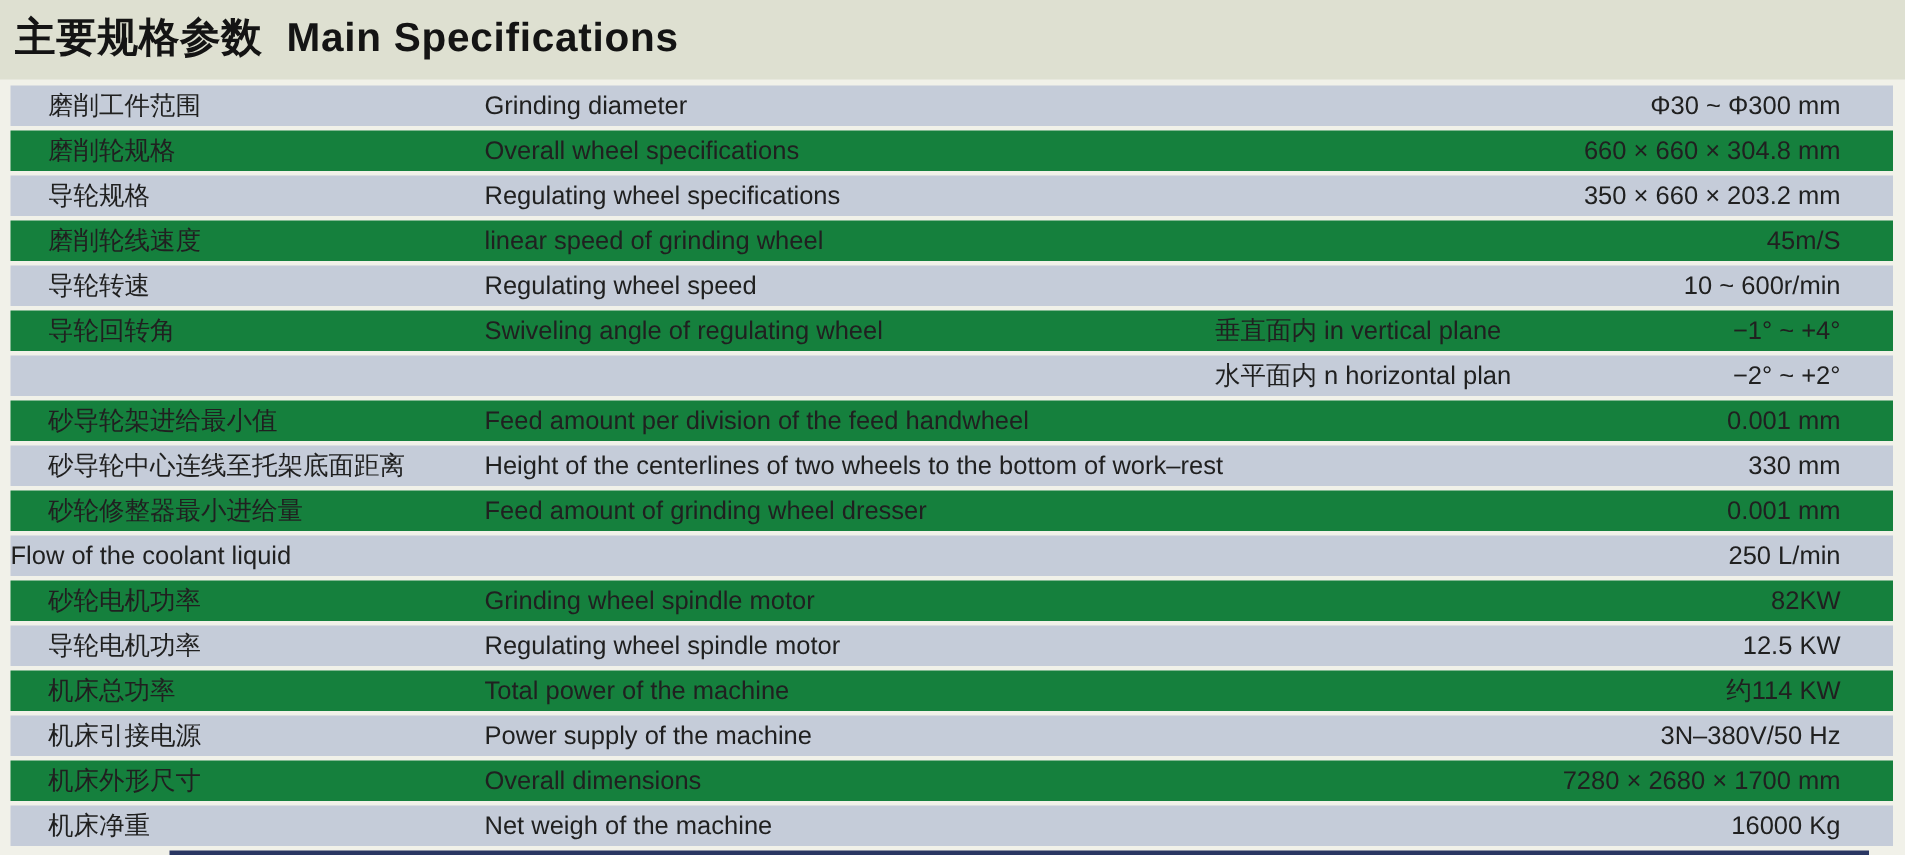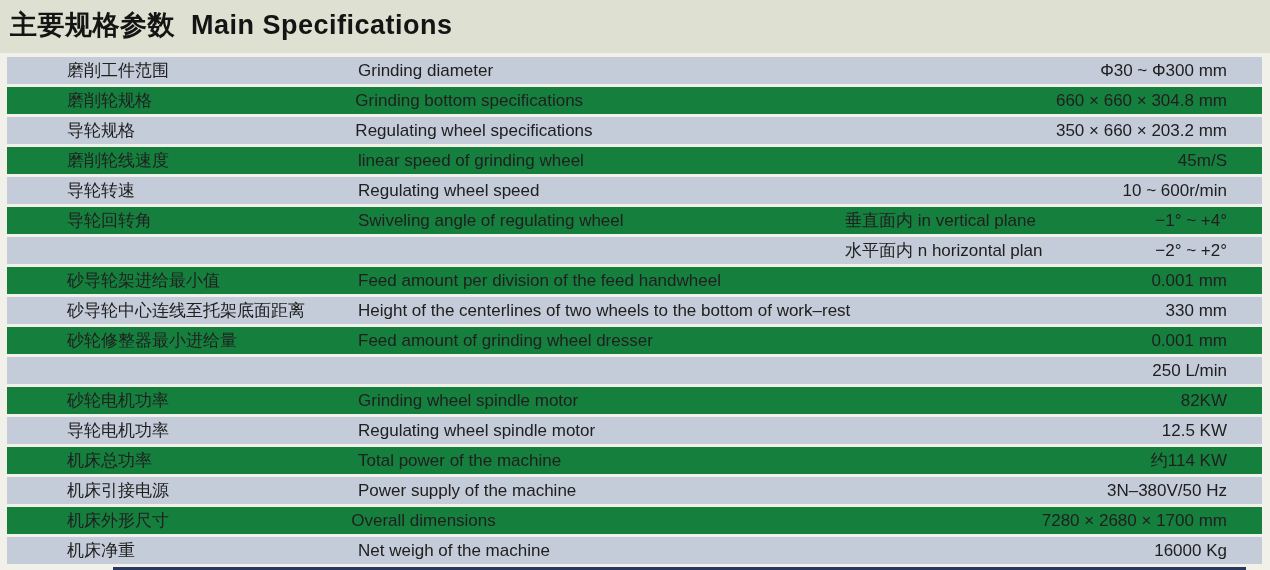--- a/index.html
+++ b/index.html
@@ -44,21 +44,21 @@
     align-items: center;
     height: 27px;
     margin-bottom: 3px;
     font-size: 17px;
     color: #202020;
   }
   .row-blue { background: #c5ccd9; }
   .row-pink { background: #15803d; }
 
   .cell-cn {
-    margin-left: 60px;
+    margin-left: 25px;
     width: 291px;
     white-space: nowrap;
     overflow: visible;
   }
   .cell-en {
     width: 487px;
     white-space: nowrap;
     overflow: visible;
   }
   .cell-sub {
@@ -96,21 +96,21 @@
   <div class="spec-table">
   <div class="row row-blue">
     <div class="cell-cn">磨削工件范围</div>
     <div class="cell-en">Grinding diameter</div>
     <div class="cell-sub"></div>
     <div class="cell-value">Φ30 ~ Φ300 mm</div>
   </div>
 
   <div class="row row-pink">
     <div class="cell-cn">磨削轮规格</div>
-    <div class="cell-en">Grinding bottom specifications</div>
+    <div class="cell-en">Overall wheel specifications</div>
     <div class="cell-sub"></div>
     <div class="cell-value">660 × 660 × 304.8 mm</div>
   </div>
 
   <div class="row row-blue">
     <div class="cell-cn">导轮规格</div>
     <div class="cell-en">Regulating wheel specifications</div>
     <div class="cell-sub"></div>
     <div class="cell-value">350 × 660 × 203.2 mm</div>
   </div>
@@ -158,20 +158,21 @@
   </div>
 
   <div class="row row-pink">
     <div class="cell-cn">砂轮修整器最小进给量</div>
     <div class="cell-en">Feed amount of grinding wheel dresser</div>
     <div class="cell-sub"></div>
     <div class="cell-value">0.001 mm</div>
   </div>
 
   <div class="row row-blue">
+    <div class="cell-en">Flow of the coolant liquid</div>
     <div class="cell-sub"></div>
     <div class="cell-value">250 L/min</div>
   </div>
 
   <div class="row row-pink">
     <div class="cell-cn">砂轮电机功率</div>
     <div class="cell-en">Grinding wheel spindle motor</div>
     <div class="cell-sub"></div>
     <div class="cell-value">82KW</div>
   </div>

